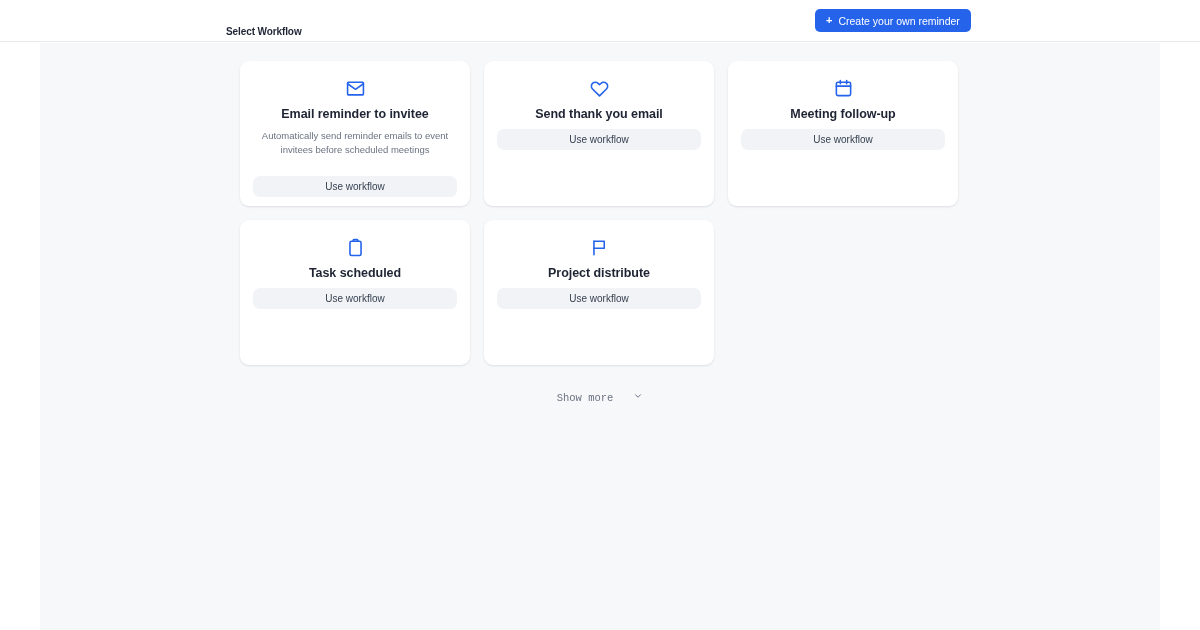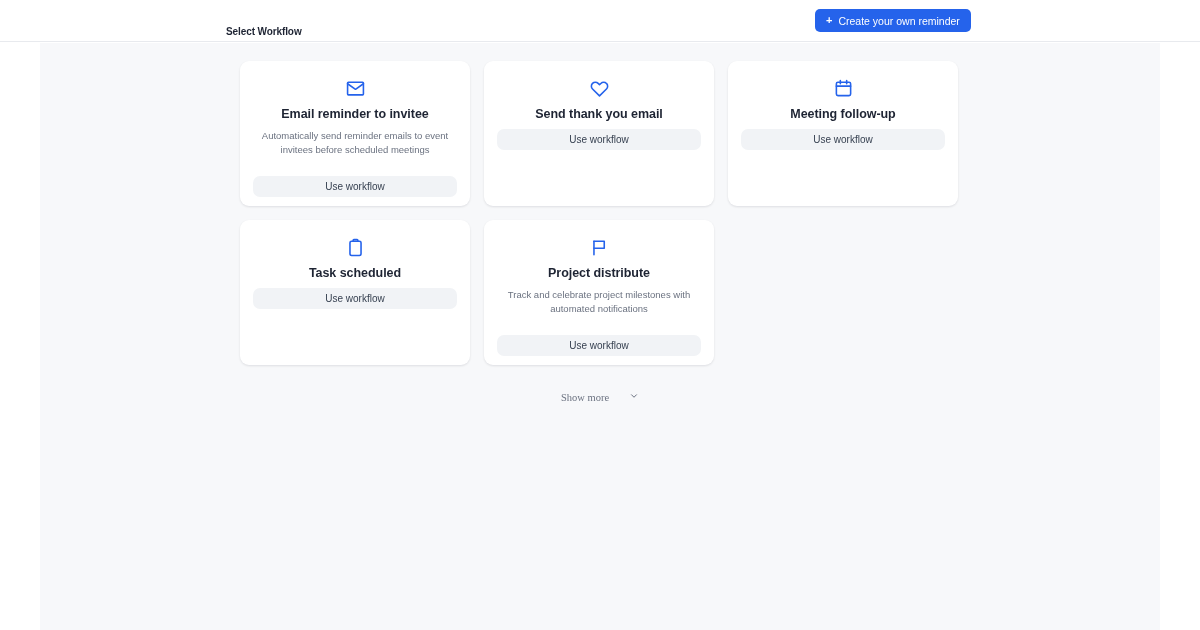--- a/index.html
+++ b/index.html
@@ -75,21 +75,21 @@
     color:#374151; font-size:10px;
     font-family:"Liberation Sans", sans-serif;
     cursor:pointer; display:flex; align-items:center; justify-content:center;
   }
 
   .show-more {
     position:absolute; left:200px; top:348px; width:720px;
     display:flex; align-items:center; justify-content:center; gap:20px;
     background:none; border:none; cursor:pointer;
     color:#6b7280; font-size:10.5px;
-    font-family:Liberation Serif, serif;
+    font-family:Liberation Mono, monospace;
   }
   .show-more .chev { display:block; }
 </style>
 </head>
 <body>
 
 <div id="app">
 
   <div class="header">
     <div class="header-title">Select Workflow</div>
@@ -149,21 +149,20 @@
       </div>
 
       <div class="card">
         <span class="card-icon">
           <svg width="19" height="19" viewBox="0 0 24 24" fill="none" stroke="currentColor" stroke-width="2" stroke-linecap="round" stroke-linejoin="round">
             <path d="M5 21V4"></path>
             <path d="M5 4h13v9H5"></path>
           </svg>
         </span>
         <div class="card-title">Project distribute</div>
-        <div class="card-desc">Track and celebrate project milestones with automated notifications</div>
         <button class="card-btn">Use workflow</button>
       </div>
 
     </div>
 
     <button class="show-more">
       <span>Show more</span>
       <span class="chev">
         <svg width="10" height="10" viewBox="0 0 24 24" fill="none" stroke="currentColor" stroke-width="2.4" stroke-linecap="round" stroke-linejoin="round">
           <path d="M6 9l6 6 6-6"></path>

